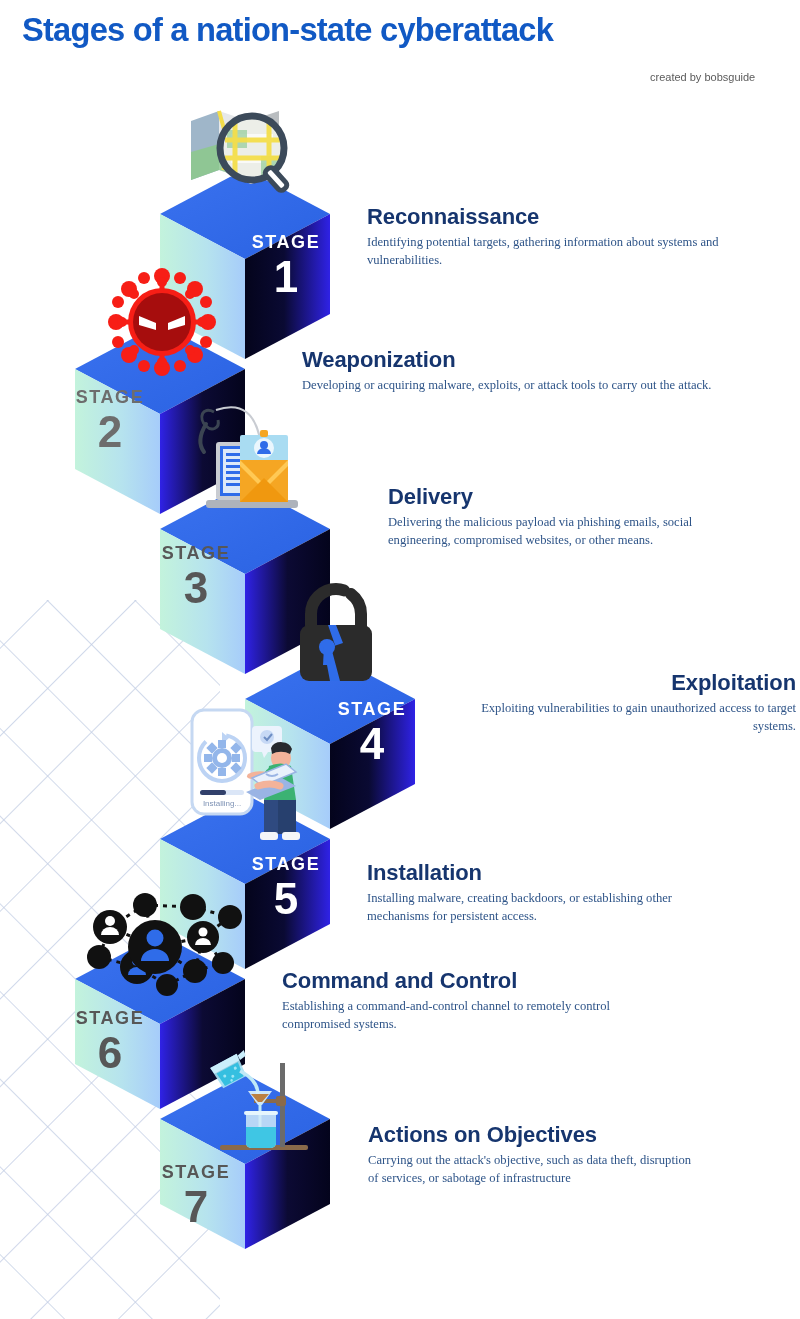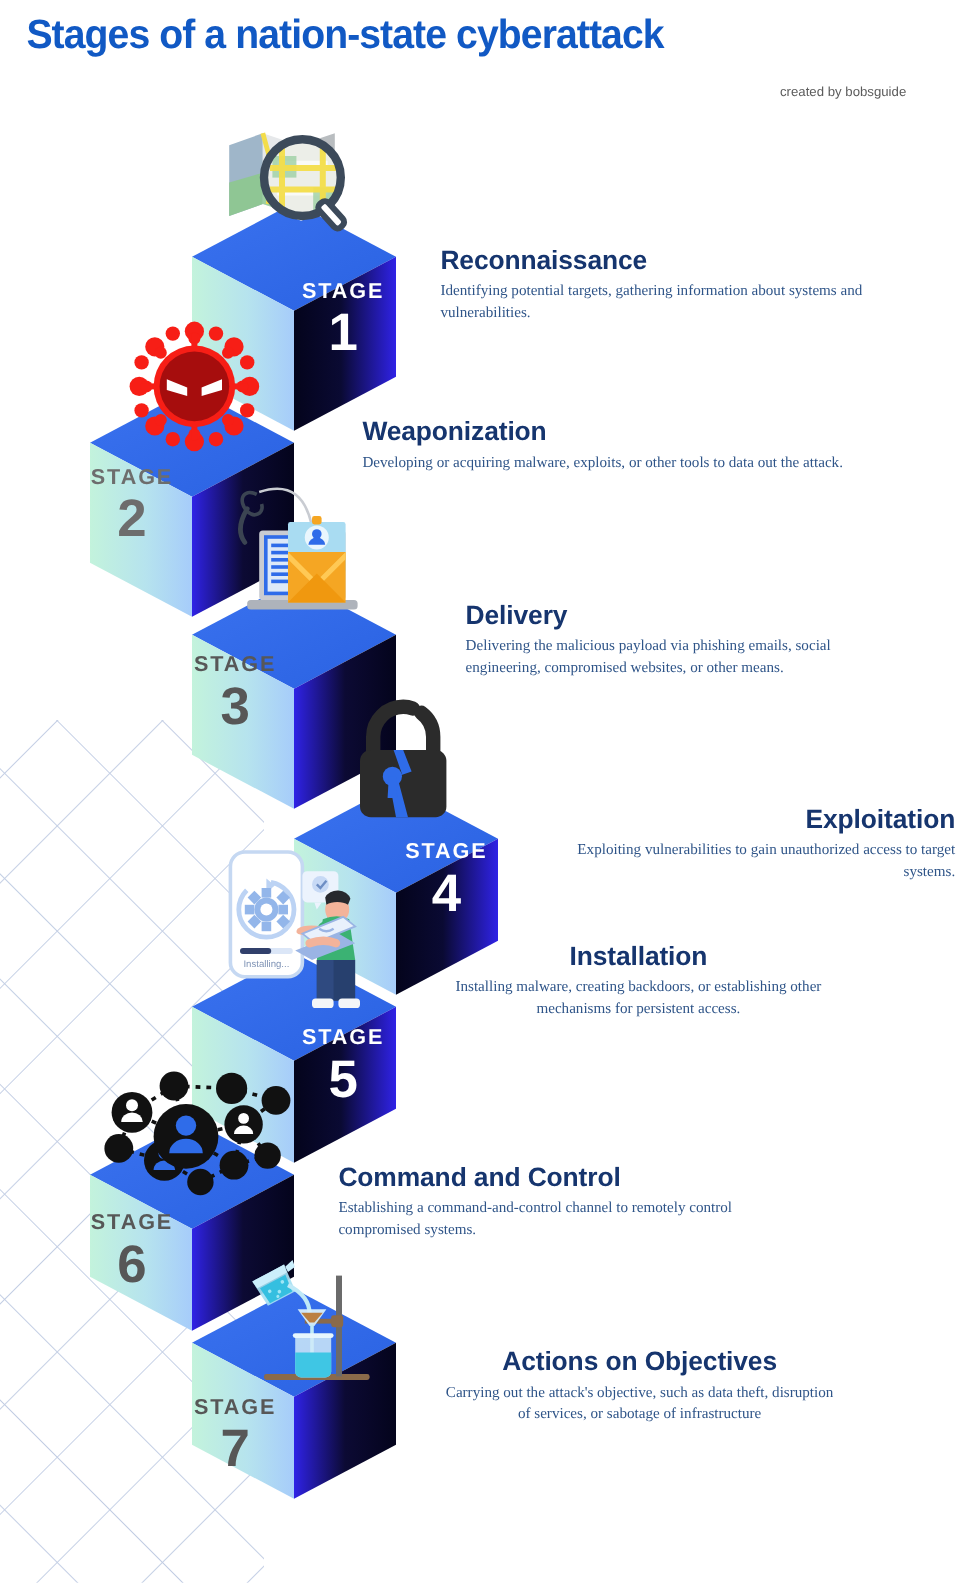--- a/index.html
+++ b/index.html
@@ -372,41 +372,41 @@
     </g>
   </svg>
 
   <div class="txt" style="left:367px;top:204px;width:400px;">
     <h3>Reconnaissance</h3>
     <p>Identifying potential targets, gathering information about systems and vulnerabilities.</p>
   </div>
 
   <div class="txt" style="left:302px;top:347px;width:420px;">
     <h3>Weaponization</h3>
-    <p>Developing or acquiring malware, exploits, or other tools to data out the attack.</p>
-  </div>
-
-  <div class="txt" style="left:388px;top:500px;width:340px;">
+    <p>Developing or acquiring malware, exploits, or attack tools to carry out the attack.</p>
+  </div>
+
+  <div class="txt" style="left:388px;top:484px;width:340px;">
     <h3>Delivery</h3>
     <p>Delivering the malicious payload via phishing emails, social engineering, compromised websites, or other means.</p>
   </div>
 
   <div class="txt" style="left:456px;top:670px;width:340px;text-align:right;">
     <h3>Exploitation</h3>
     <p>Exploiting vulnerabilities to gain unauthorized access to target systems.</p>
   </div>
 
-  <div class="txt" style="left:367px;top:784px;width:330px;text-align:center;">
+  <div class="txt" style="left:367px;top:860px;width:330px;">
     <h3>Installation</h3>
     <p>Installing malware, creating backdoors, or establishing other mechanisms for persistent access.</p>
   </div>
 
   <div class="txt" style="left:282px;top:968px;width:370px;">
     <h3>Command and Control</h3>
     <p>Establishing a command-and-control channel to remotely control compromised systems.</p>
   </div>
 
-  <div class="txt" style="left:368px;top:1122px;width:330px;text-align:center;">
+  <div class="txt" style="left:368px;top:1122px;width:330px;">
     <h3>Actions on Objectives</h3>
     <p>Carrying out the attack's objective, such as data theft, disruption of services, or sabotage of infrastructure</p>
   </div>
 
 </div>
 
 </body></html>

